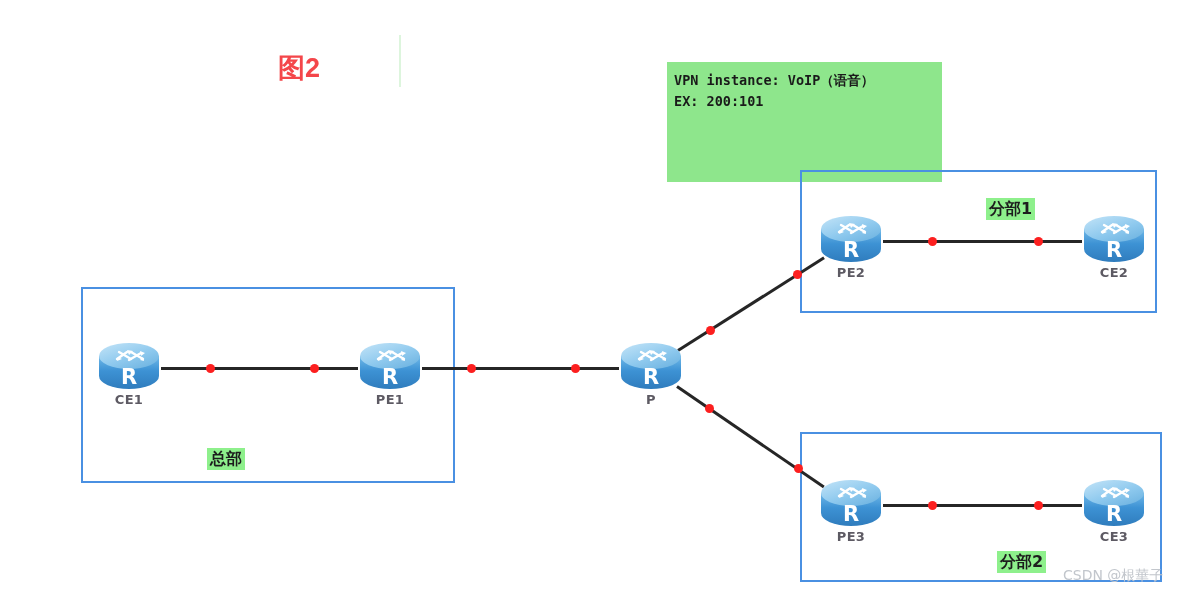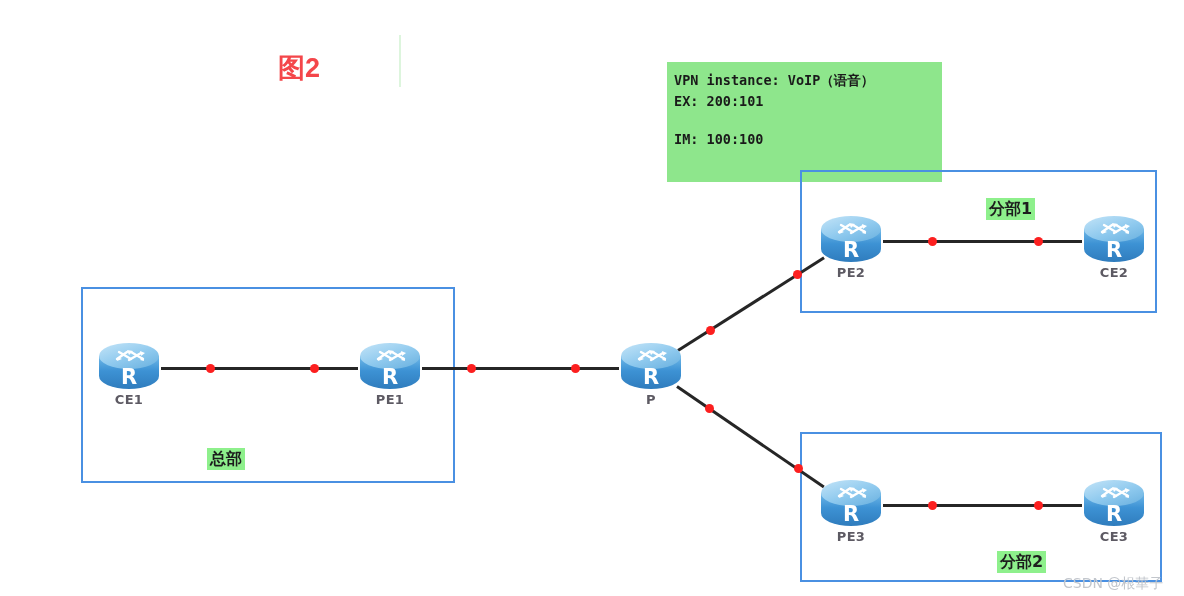--- a/index.html
+++ b/index.html
@@ -133,36 +133,34 @@
 
   
   .watermark {
     position: absolute;
     left: 1063px;
     top: 567px;
     font-family: "DejaVu Sans", sans-serif;
     font-size: 14px;
     color: #c2c6cc;
     white-space: nowrap;
-    margin-top: 8px;
   }
 </style>
 </head>
 <body>
 
 <div id="canvas">
 
   <div class="fig-title">图2</div>
   <div class="tick-line"></div>
 
   <div class="vpn-note">
     <div class="nline">VPN instance: VoIP（语音）</div>
     <div class="nline">EX: 200:101</div>
     <div class="gap"></div>
-    <div class="nline">IM: 100:100</div>
   </div>
 
   <div class="site-box" id="box-hq"></div>
   <div class="site-box" id="box-br1"></div>
   <div class="site-box" id="box-br2"></div>
 
   <div id="links-layer">
       <div class="link" style="left: 161px; top: 366.5px; width: 197px; transform: rotate(0deg);"></div>
       <div class="iface-dot" style="left: 210.25px; top: 368px;"></div>
       <div class="iface-dot" style="left: 314.66px; top: 368px;"></div>

